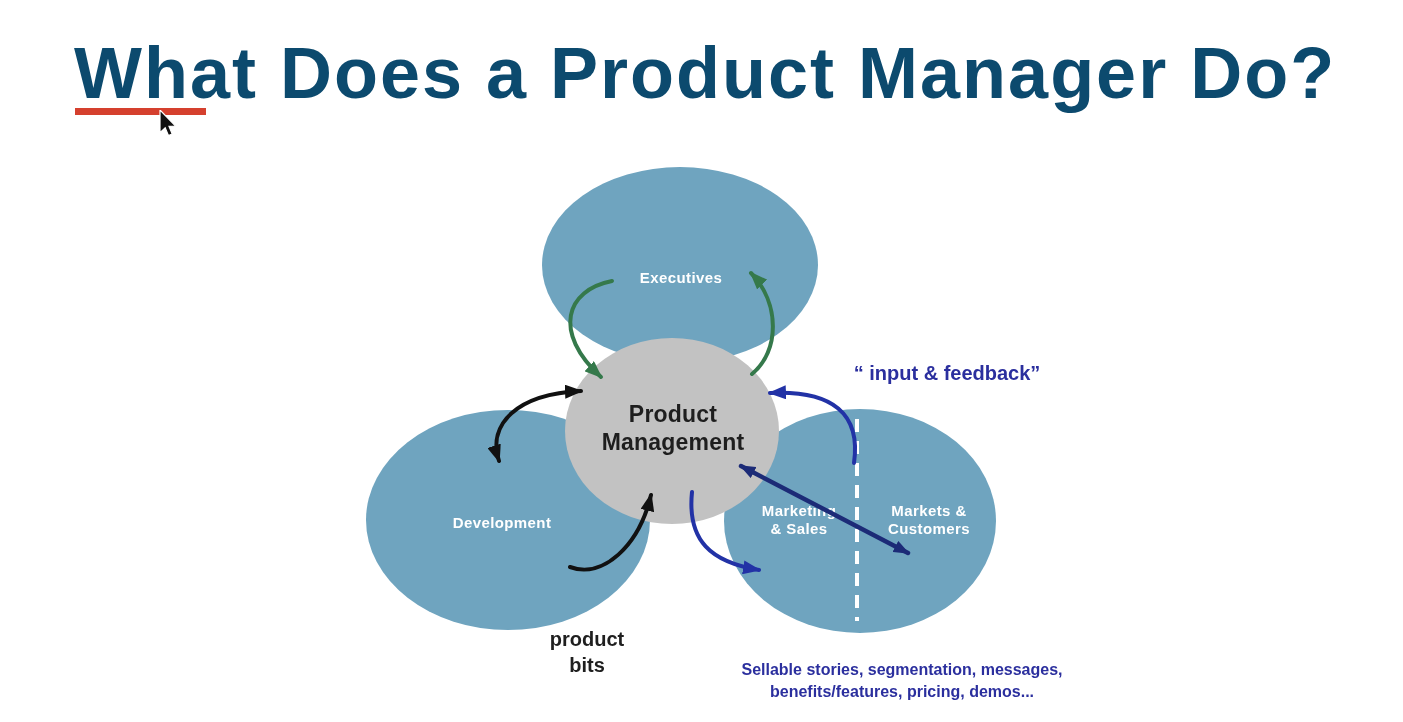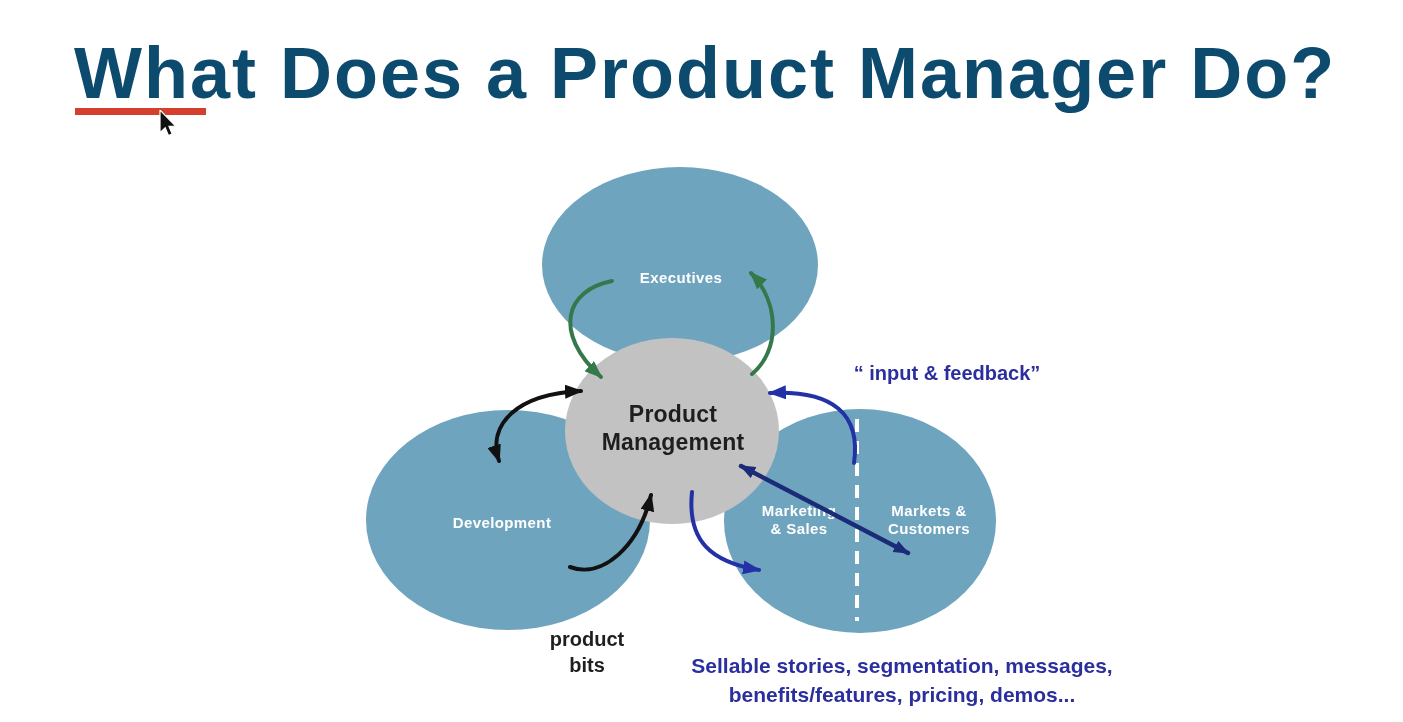--- a/index.html
+++ b/index.html
@@ -27,21 +27,21 @@
   .node-label.dark { color:#1e1e1e; font-size:23px; font-weight:800; letter-spacing:0.2px; }
 
   .anno {
     position:absolute; transform:translate(-50%,-50%); z-index:4;
     font-weight:700; font-size:20px; line-height:1.32;
     text-align:center; white-space:pre-line;
   }
   .anno.green { color:var(--green-text, #2E7D49); }
   .anno.black { color:#1f1f1f; }
   .anno.navy  { color:var(--navy-text, #2B2F9E); }
-  .anno.large { font-size:21px; line-height:1.38; }
+  .anno.large { font-size:16px; line-height:1.38; }
 
   svg.overlay { position:absolute; left:0; top:0; width:1403px; height:722px; z-index:5; pointer-events:none; }
   .dashed   { stroke:#ffffff; stroke-width:4; stroke-dasharray:13 9; fill:none; }
   .st-green { stroke:var(--green-arrow, #35794B); stroke-width:4; fill:none; stroke-linecap:round; }
   .st-black { stroke:var(--black-arrow, #111111); stroke-width:4; fill:none; stroke-linecap:round; }
   .st-blue  { stroke:var(--blue-arrow, #2232A6);  stroke-width:4; fill:none; stroke-linecap:round; }
   .st-navy  { stroke:var(--navy-arrow, #1C2B77);  stroke-width:4.5; fill:none; stroke-linecap:round; }
   .mk-green { fill:var(--green-arrow, #35794B); }
   .mk-black { fill:var(--black-arrow, #111111); }
   .mk-blue  { fill:var(--blue-arrow, #2232A6); }

